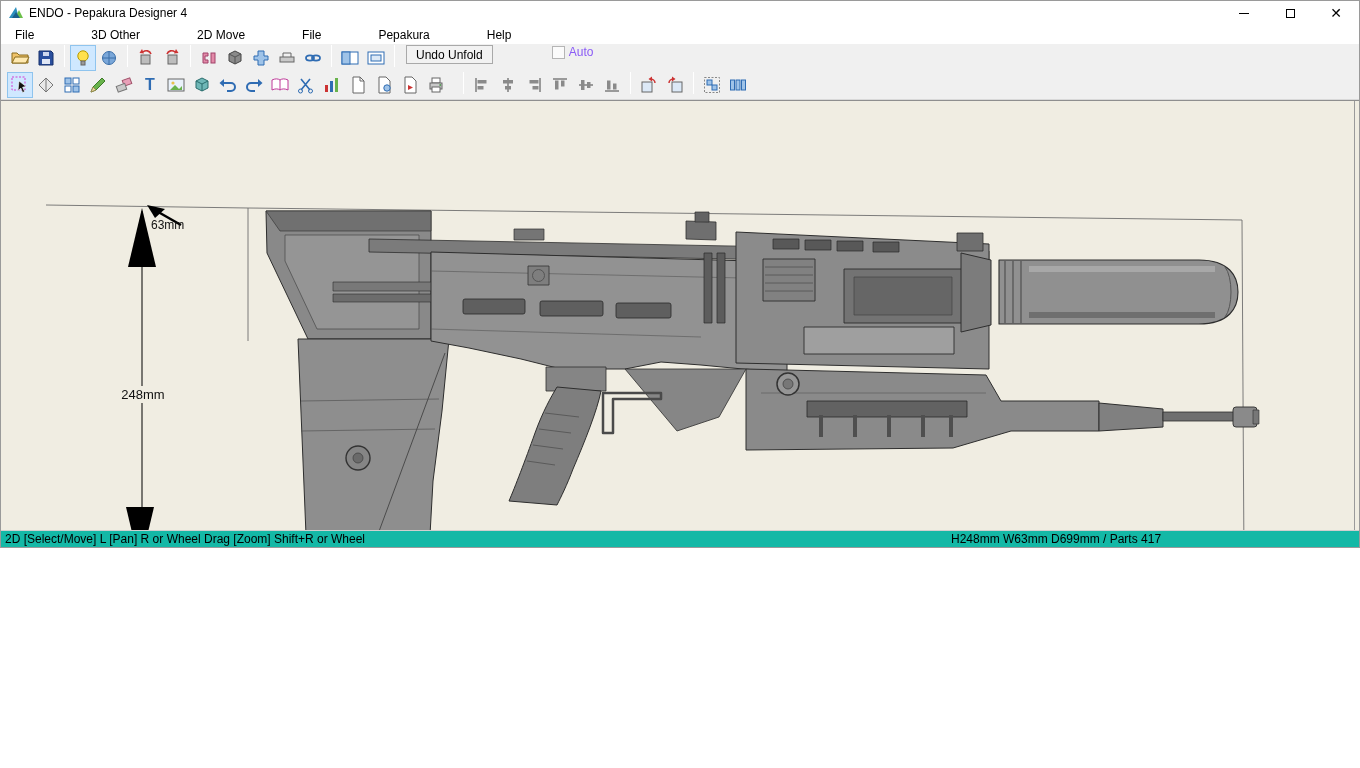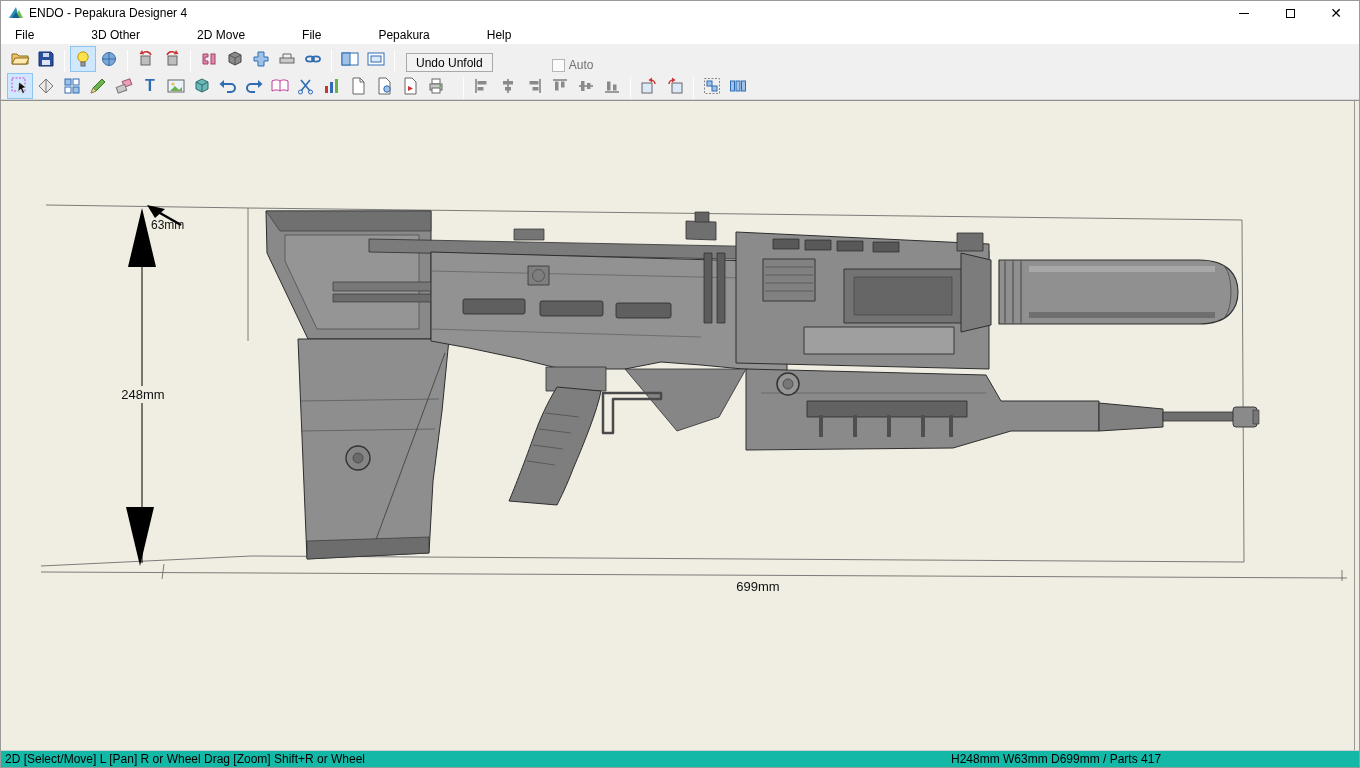--- a/index.html
+++ b/index.html
@@ -1,42 +1,42 @@
 <!DOCTYPE html>
 <html><head>
 <meta charset="utf-8">
 <style>
   * { box-sizing: border-box; margin: 0; padding: 0; }
   html,body { width:1360px; height:768px; overflow:hidden; }
   body { font-family:"Liberation Sans", sans-serif; font-size:12px; background:#ffffff; color:#000; }
-  .window { width:1360px; height:768px; display:flex; flex-direction:column; border:1px solid #9a9a9a; }
+  .window { width:1360px; height:548px; display:flex; flex-direction:column; border:1px solid #9a9a9a; }
 
   
   .titlebar { height:24px; background:#ffffff; display:flex; align-items:center; flex:0 0 auto; }
   .app-icon { width:16px; height:16px; margin:0 5px 0 7px; }
   .title-text { font-size:12px; color:#000; }
   .win-controls { margin-left:auto; display:flex; height:24px; }
   .win-btn { width:46px; height:24px; display:flex; align-items:center; justify-content:center; cursor:default; }
   .glyph-min { width:10px; height:1px; background:#000; }
   .glyph-max { width:9px; height:9px; border:1px solid #000; }
   .glyph-close { font-size:14px; line-height:14px; }
 
   
   .menubar { height:20px; background:#ffffff; display:flex; align-items:center; padding-left:6px; flex:0 0 auto; border-bottom:1px solid #f0f0f0;gap:41px; }
   .menu-item { padding:2px 8px; font-size:12px; }
 
   
-  .toolbar { background:#f0f0f0; display:flex; align-items:flex-end; padding-left:6px; flex:0 0 auto; }
+  .toolbar { background:#f0f0f0; display:flex; align-items:flex-start; padding-left:6px; flex:0 0 auto; }
   .row1 { height:27px; }
   .row2 { height:28px; border-bottom:1px solid #d9d9d9; }
   .tb { width:26px; height:26px; border:1px solid transparent; background:transparent; padding:2px; display:flex; align-items:center; justify-content:center; }
   .tb.active { background:#cfe8ff; border:1px solid #8fc4ee; }
   .sep { width:1px; height:22px; background:#d0d0d0; border-right:1px solid #ffffff; margin:0 5px; }
   .cmd-btn { margin-left:6px; padding:2px 9px; height:19px; font-size:12px; font-family:"Liberation Sans",sans-serif; background:#f2f2f2; border:1px solid #a9a9a9; }
-  .auto-label { display:flex; align-items:center; margin-left:12px; color:#737373;padding-left:47px; }
+  .auto-label { display:flex; align-items:center; margin-left:12px; color:#8b5cf6;padding-left:47px; }
   .cb-box { width:13px; height:13px; border:1px solid #b5b5b5; background:#fbfbfb; margin-right:4px; display:inline-block; }
 
   
   .canvas { position:relative; flex:1 1 auto; background:#f0ede2; border-top:1px solid #8f8f8f; overflow:hidden; }
   .canvas svg.scene { position:absolute; left:0; top:0; }
   .canvas-right-line { position:absolute; right:4px; top:0; width:1px; height:100%; background:#9a9a9a; }
   svg text { font-family:"Liberation Sans", sans-serif; }
 
   
   .statusbar { height:17px; background:#14b8a6; border-top:1px solid #cfcfcf; position:relative; display:flex; align-items:center; flex:0 0 auto; font-size:12px; }

